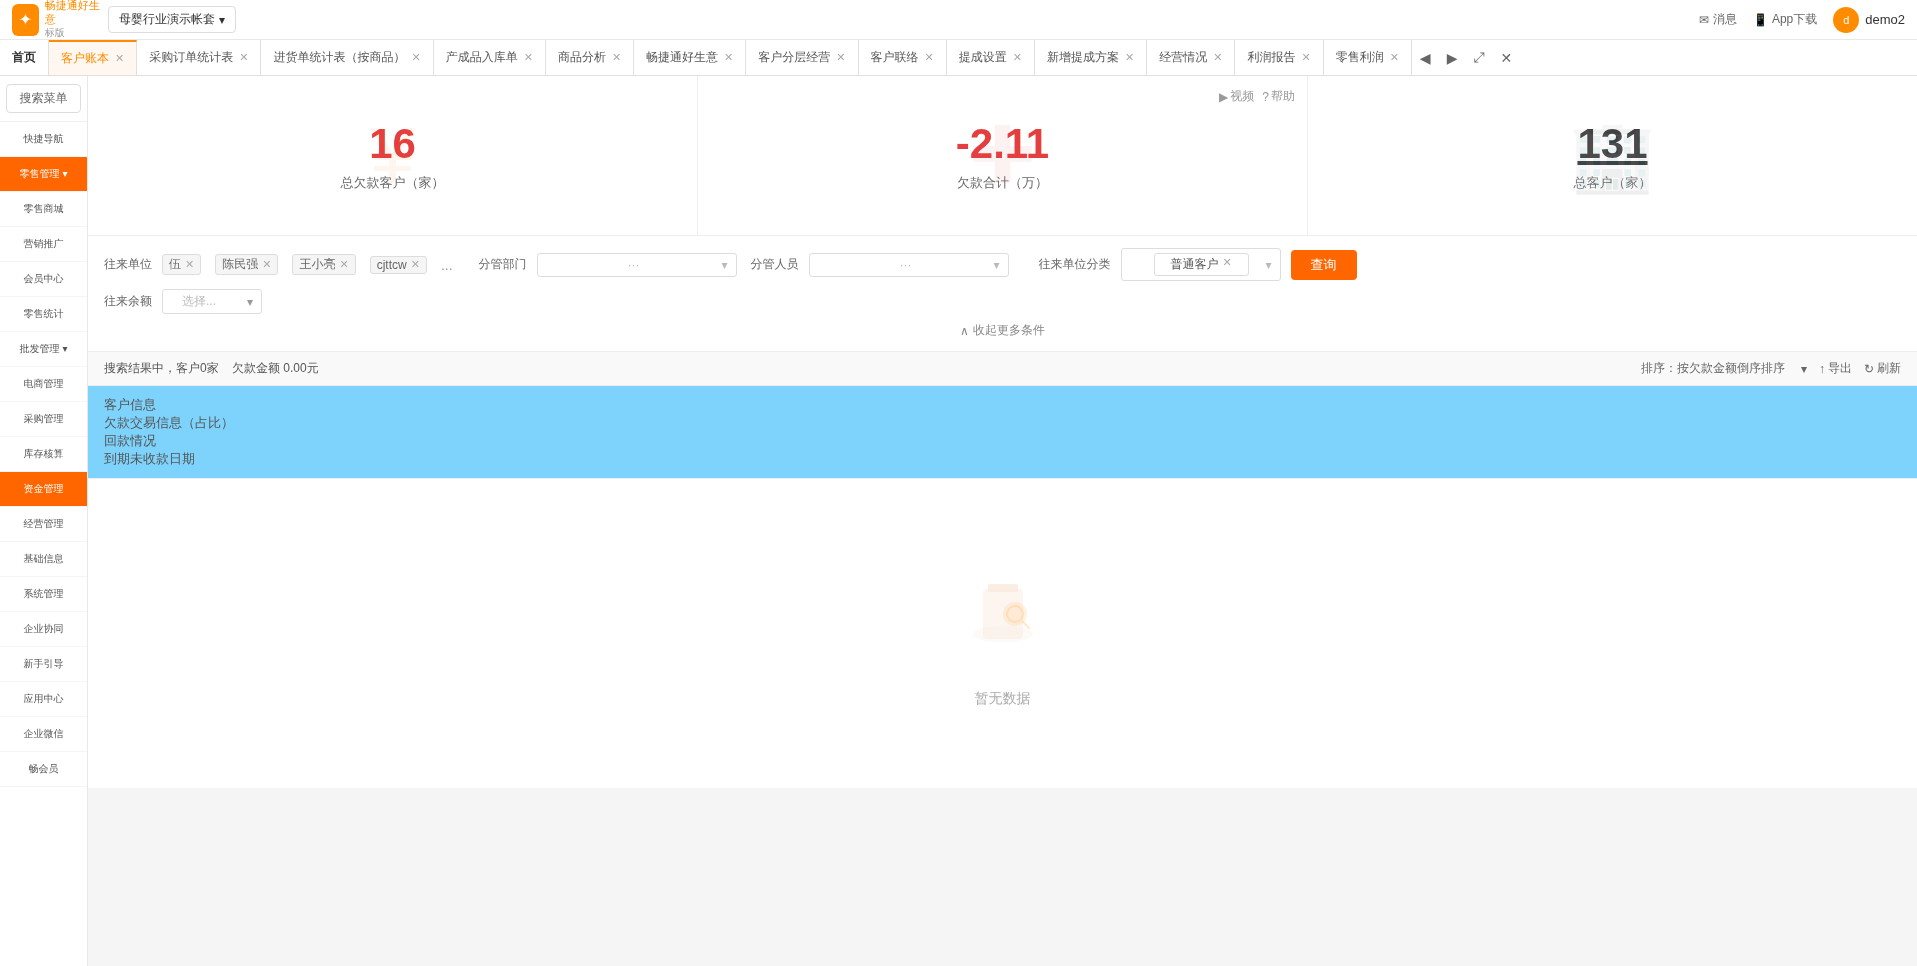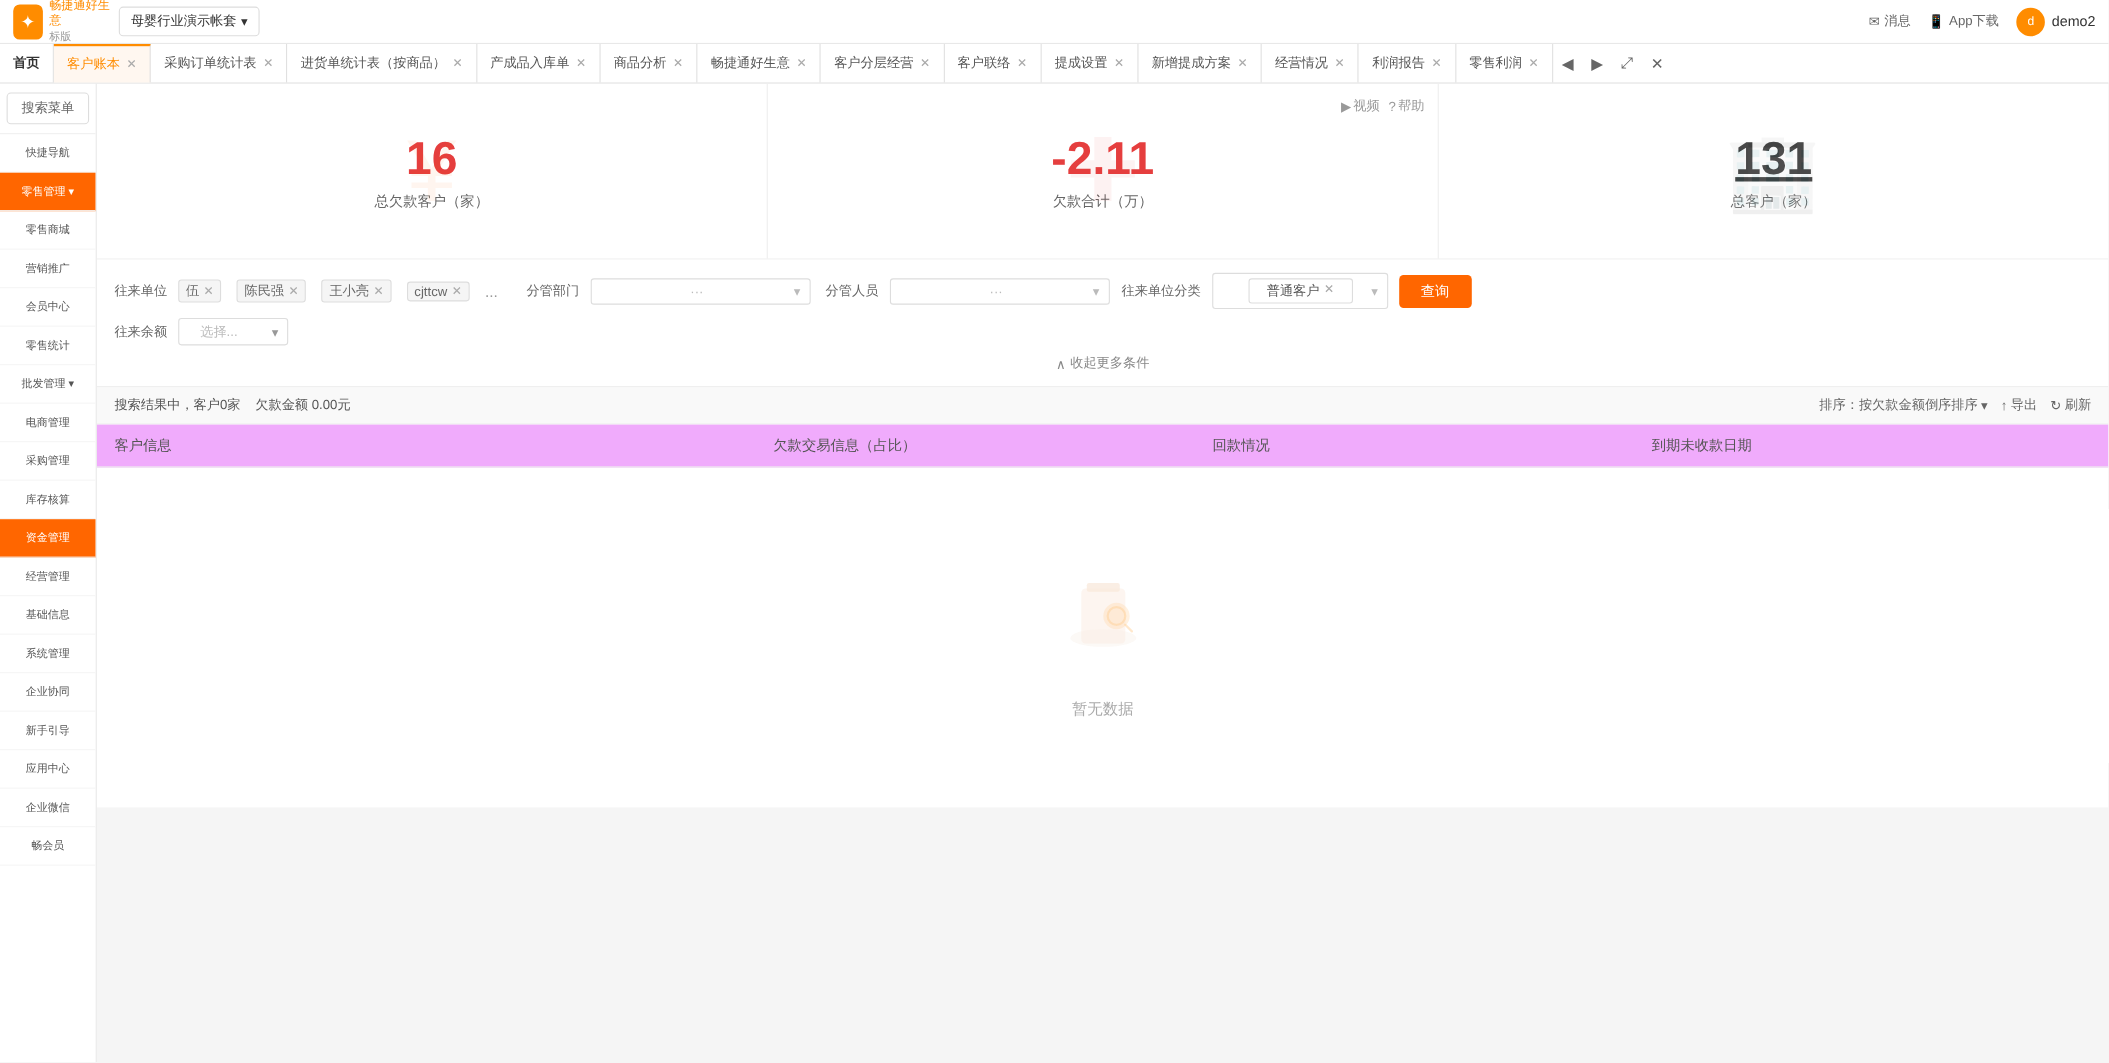--- a/index.html
+++ b/index.html
@@ -55,26 +55,26 @@
     .filter-label { font-size: 12px; color: #666; white-space: nowrap; }
     .filter-more { color: #999; cursor: pointer; font-size: 14px; }
     .filter-select { display: inline-flex; align-items: center; gap: 4px; min-width: 120px; padding: 4px 8px; border: 1px solid #ddd; border-radius: 3px; cursor: pointer; font-size: 12px; color: #999; position: relative; }
     .filter-select .arrow { margin-left: auto; color: #bbb; }
     .collapse-btn { display: flex; align-items: center; justify-content: center; gap: 4px; color: #888; font-size: 12px; cursor: pointer; margin-top: 4px; }
     .query-btn { background: #ff6600; color: white; border: none; padding: 6px 20px; border-radius: 4px; cursor: pointer; font-size: 13px; }
 
     
     .results-bar { background: #f9f9f9; padding: 8px 16px; border-bottom: 1px solid #eee; display: flex; align-items: center; justify-content: space-between; font-size: 12px; color: #555; }
     .results-right { display: flex; align-items: center; gap: 12px; }
-    .sort-btn { display: flex; align-items: center; gap: 3px; cursor: pointer; color: #666; }
+    .sort-btn { display: flex; align-items: center; gap: 16px; cursor: pointer; color: #666; }
     .action-btn { display: flex; align-items: center; gap: 3px; cursor: pointer; color: #666; }
 
     
     .data-table { width: 100%; background: #fff; }
-    .table-header { display: flex; padding: 10px 16px; border-bottom: 1px solid #eee; background: #f0abfc; }
+    .table-header { display: flex; padding: 10px 16px; border-bottom: 1px solid #eee; background: #7dd3fc; flex-direction: column; }
     .table-col { flex: 1; font-size: 13px; color: #555; font-weight: 500; }
     .table-col:first-child { flex: 1.5; }
 
     
     .empty-state { display: flex; flex-direction: column; align-items: center; justify-content: center; padding: 80px 0; color: #bbb; }
     .empty-icon { font-size: 80px; margin-bottom: 12px; opacity: 0.4; }
     .empty-text { font-size: 14px; color: #aaa; }
 
     
     .tag-x { display: inline-flex; align-items: center; padding: 1px 6px; margin-right: 4px; background: #f5f5f5; border: 1px solid #ddd; border-radius: 3px; font-size: 12px; }
@@ -308,21 +308,21 @@
           <span class="arrow">▾</span>
         </div>
 
         <span class="filter-label" style="margin-left:4px;">分管人员</span>
         <div class="filter-select" style="min-width:200px;">
           <span></span>
           <span style="margin-left:auto; color:#bbb;">···</span>
           <span class="arrow">▾</span>
         </div>
 
-        <span class="filter-label" style="margin-left:1px;">往来单位分类</span>
+        <span class="filter-label" style="margin-left:20px;">往来单位分类</span>
         <div class="filter-select" style="min-width:160px;">
           <div class="customer-type-tag">
             <span>普通客户</span>
             <span style="color:#aaa; cursor:pointer; font-size:11px;">✕</span>
           </div>
           <span class="arrow" style="margin-left:auto;">▾</span>
         </div>
 
         <button class="query-btn">查询</button>
       </div>

